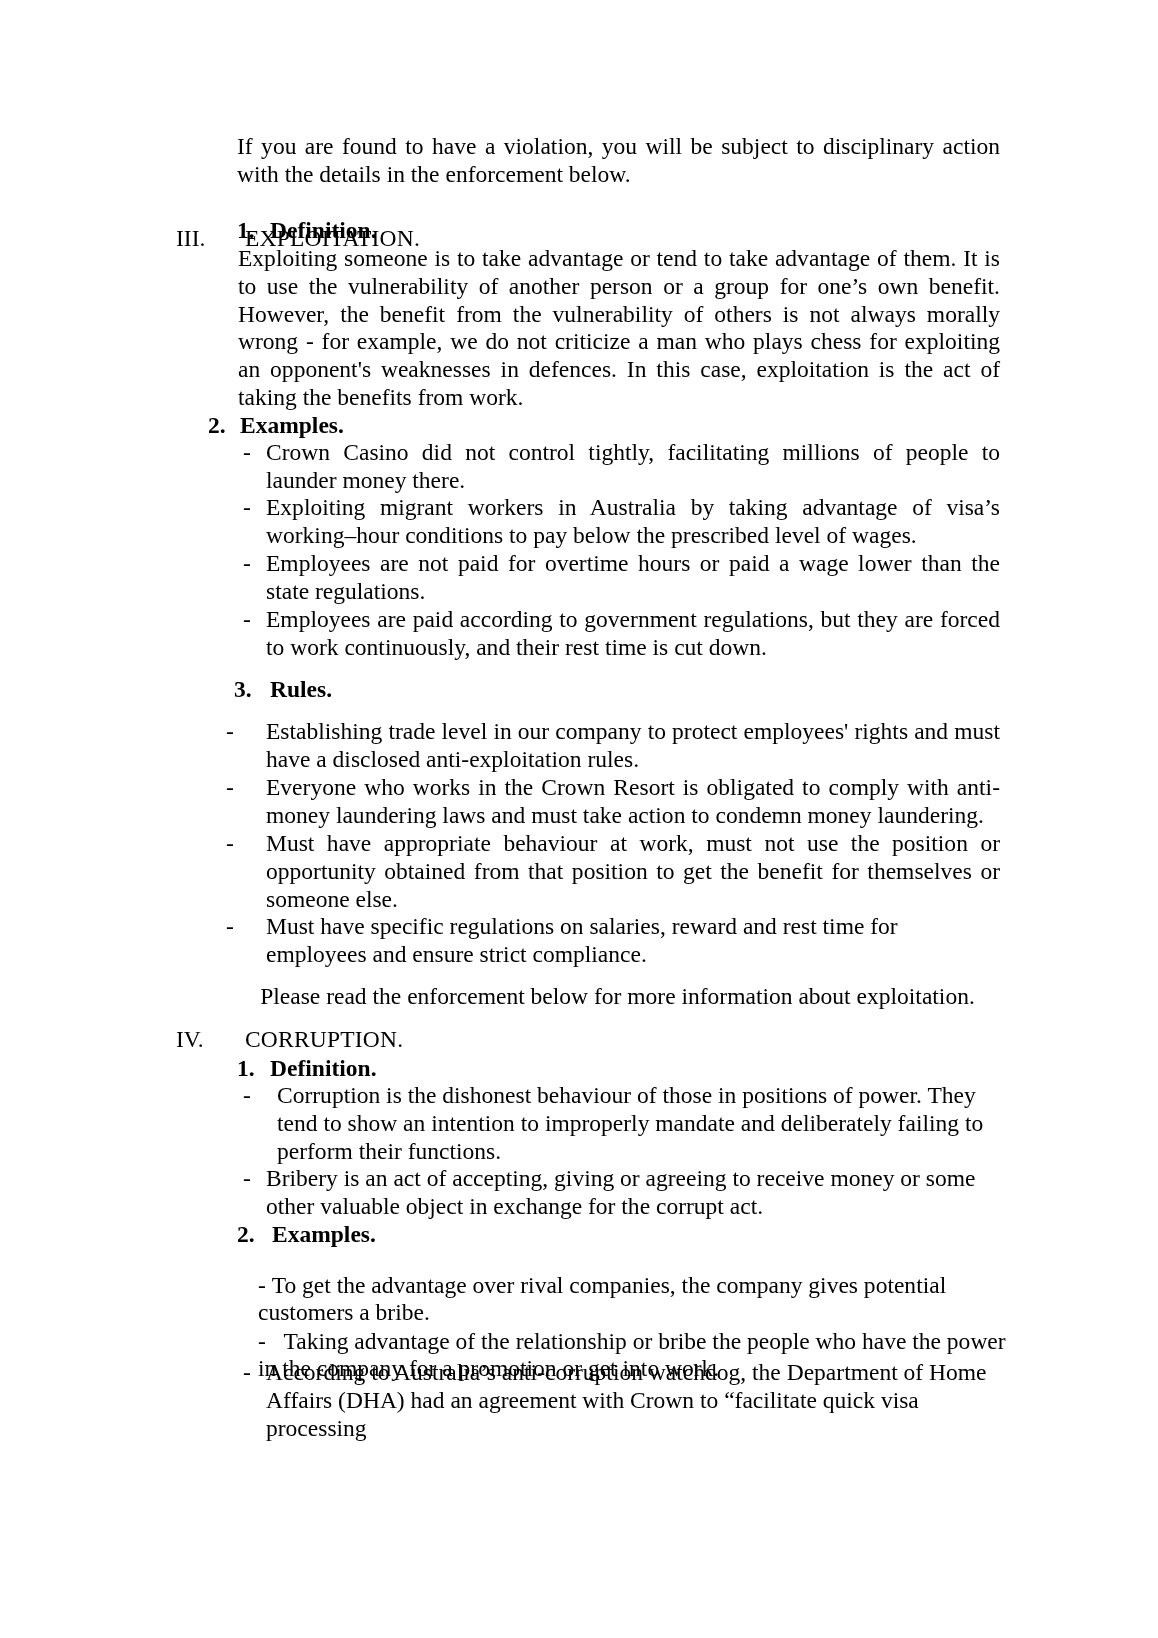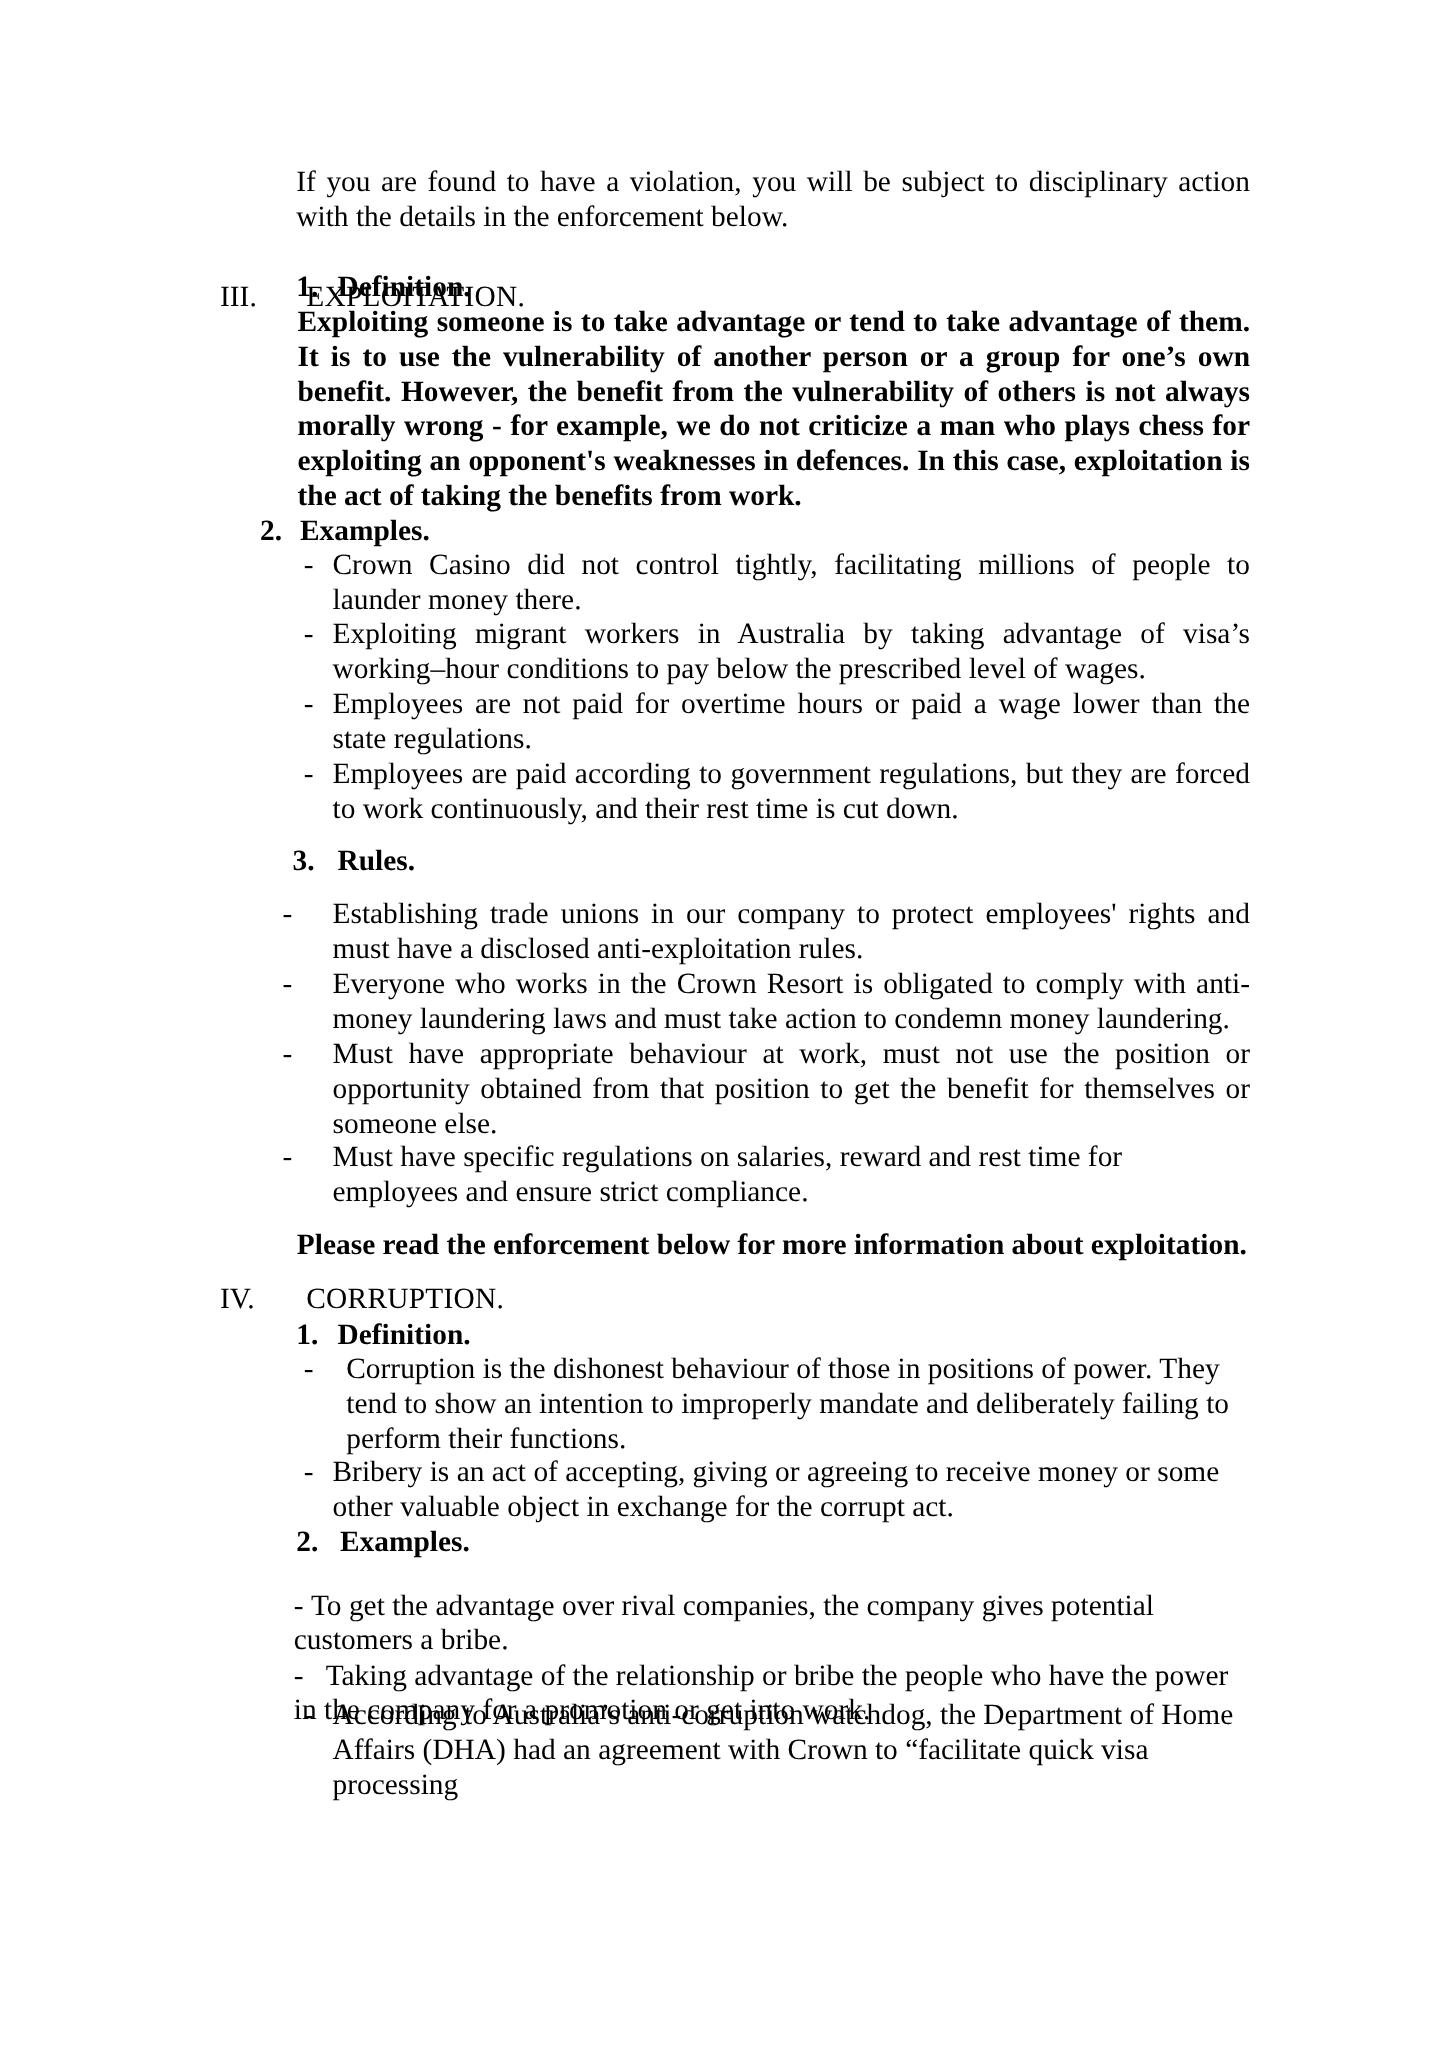--- a/index.html
+++ b/index.html
@@ -80,21 +80,20 @@
     position: absolute;
     font-weight: bold;
   }
 
   
   .body-para {
     position: absolute;
     margin: 0;
     text-align: justify;
     text-justify: inter-word;
-    font-weight: bold;
   }
   .body-para.left {
     text-align: center;
   }
 
   
   .bullet {
     position: absolute;
   }
   .bullet .dash {
@@ -108,20 +107,21 @@
     text-justify: inter-word;
   }
   .bullet .btext.noj {
     text-align: left;
   }
 
   
   .flatbullet {
     position: absolute;
     text-align: left;
+    margin-left: 23px;
   }
   .flatbullet .fdash {
     font-weight: normal;
   }
 
   .nbsp-gap { white-space: pre; }
 </style>
 </head>
 <body>
 
@@ -167,21 +167,21 @@
       <span class="btext" style="margin-left:23px; display:block;">Employees are paid according to government regulations, but they are forced to work continuously, and their rest time is cut down.</span>
     </div>
 
     <div class="sub-row" style="top:676px;">
       <span class="t sub-num" style="left:234px;">3.</span>
       <span class="t sub-title" style="left:270px;">Rules.</span>
     </div>
 
     <div class="t bullet" style="left:226px; top:718px; width:774px;">
       <span class="dash">-</span>
-      <span class="btext" style="margin-left:40px; display:block;">Establishing trade unions in our company to protect employees' rights and must have a disclosed anti-exploitation rules.</span>
+      <span class="btext" style="margin-left:40px; display:block;">Establishing trade level in our company to protect employees' rights and must have a disclosed anti-exploitation rules.</span>
     </div>
 
     <div class="t bullet" style="left:226px; top:774px; width:774px;">
       <span class="dash">-</span>
       <span class="btext" style="margin-left:40px; display:block;">Everyone who works in the Crown Resort is obligated to comply with anti-money laundering laws and must take action to condemn money laundering.</span>
     </div>
 
     <div class="t bullet" style="left:226px; top:830px; width:774px;">
       <span class="dash">-</span>
       <span class="btext" style="margin-left:40px; display:block;">Must have appropriate behaviour at work, must not use the position or opportunity obtained from that position to get the benefit for themselves or someone else.</span>

